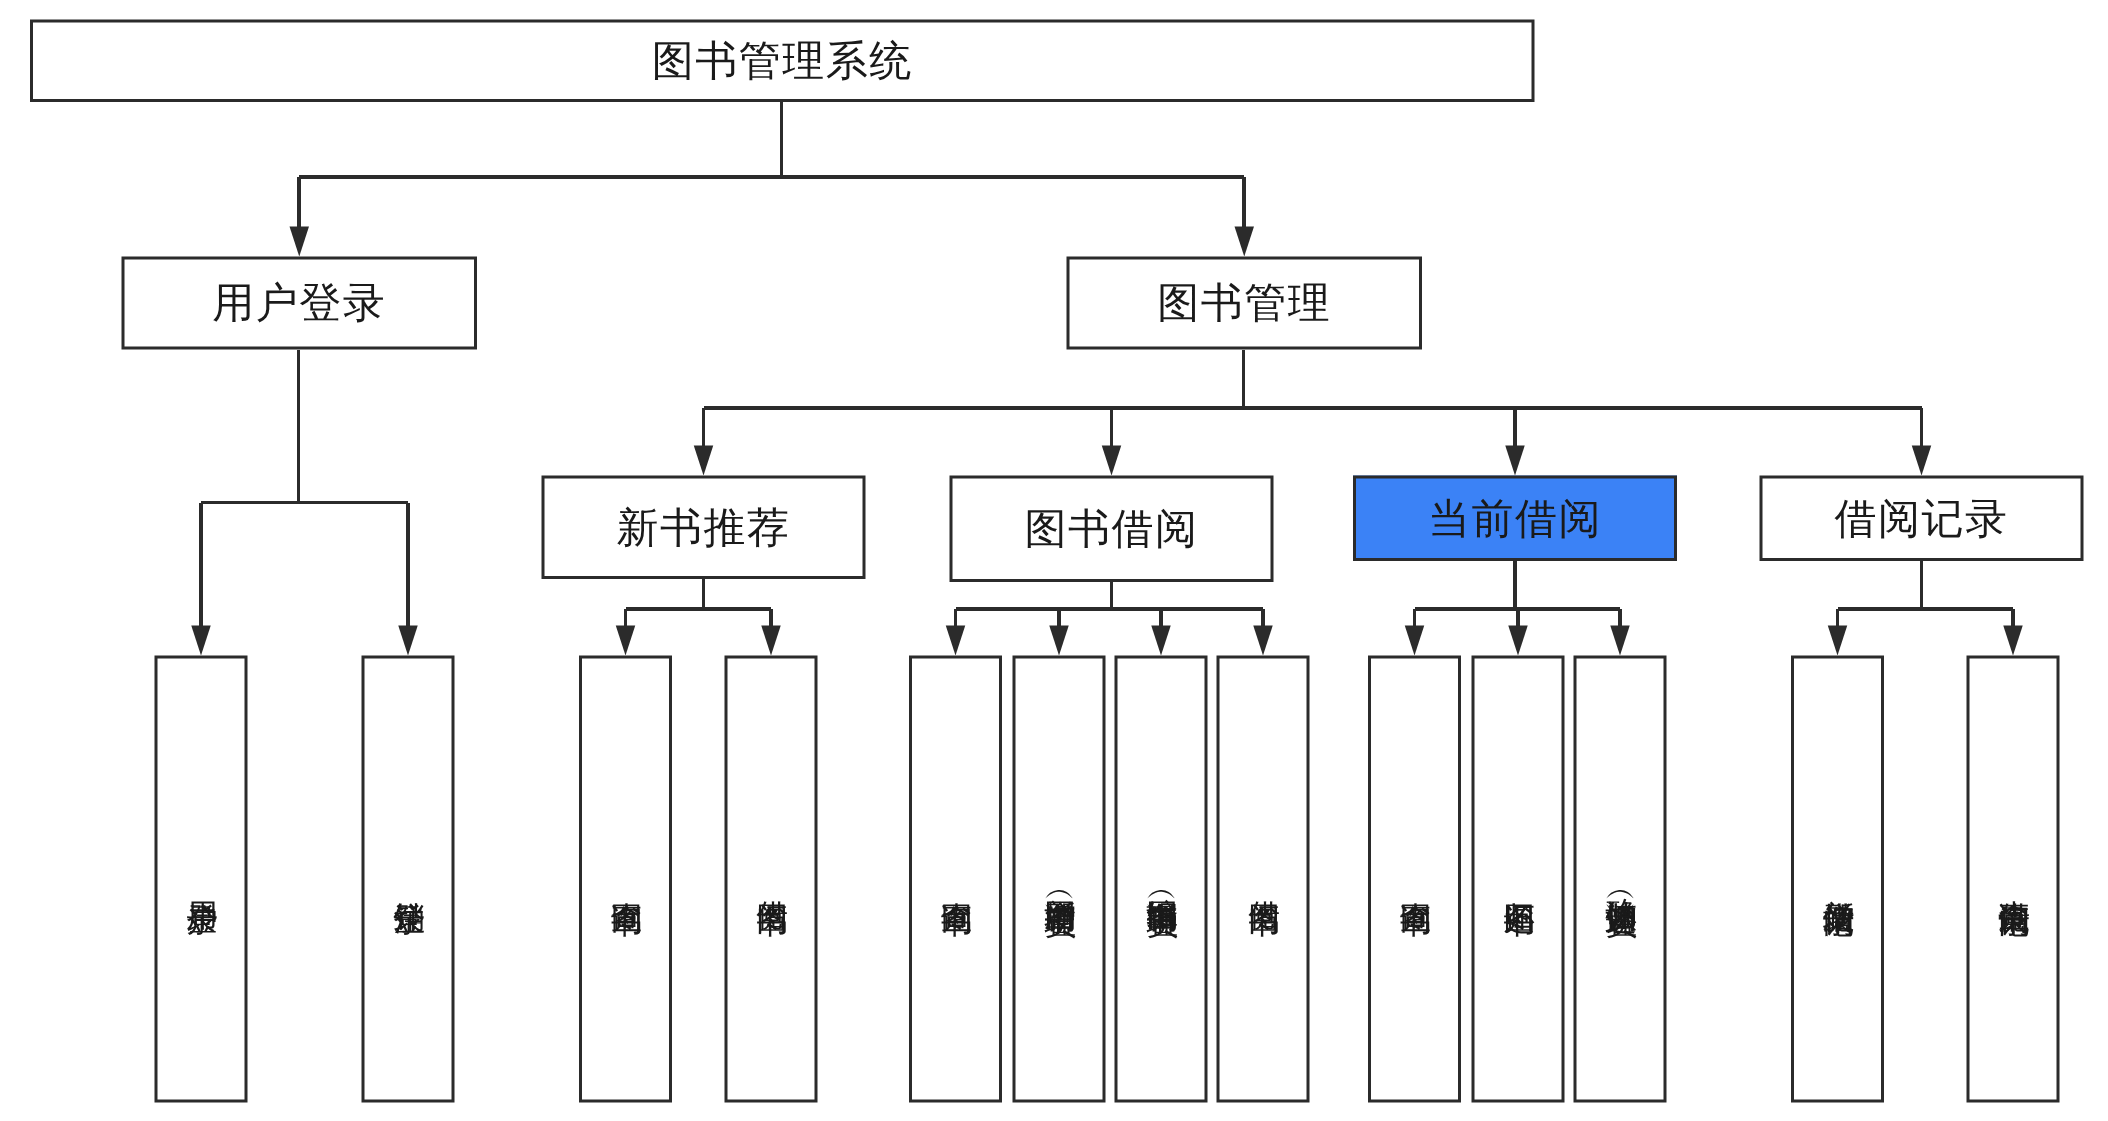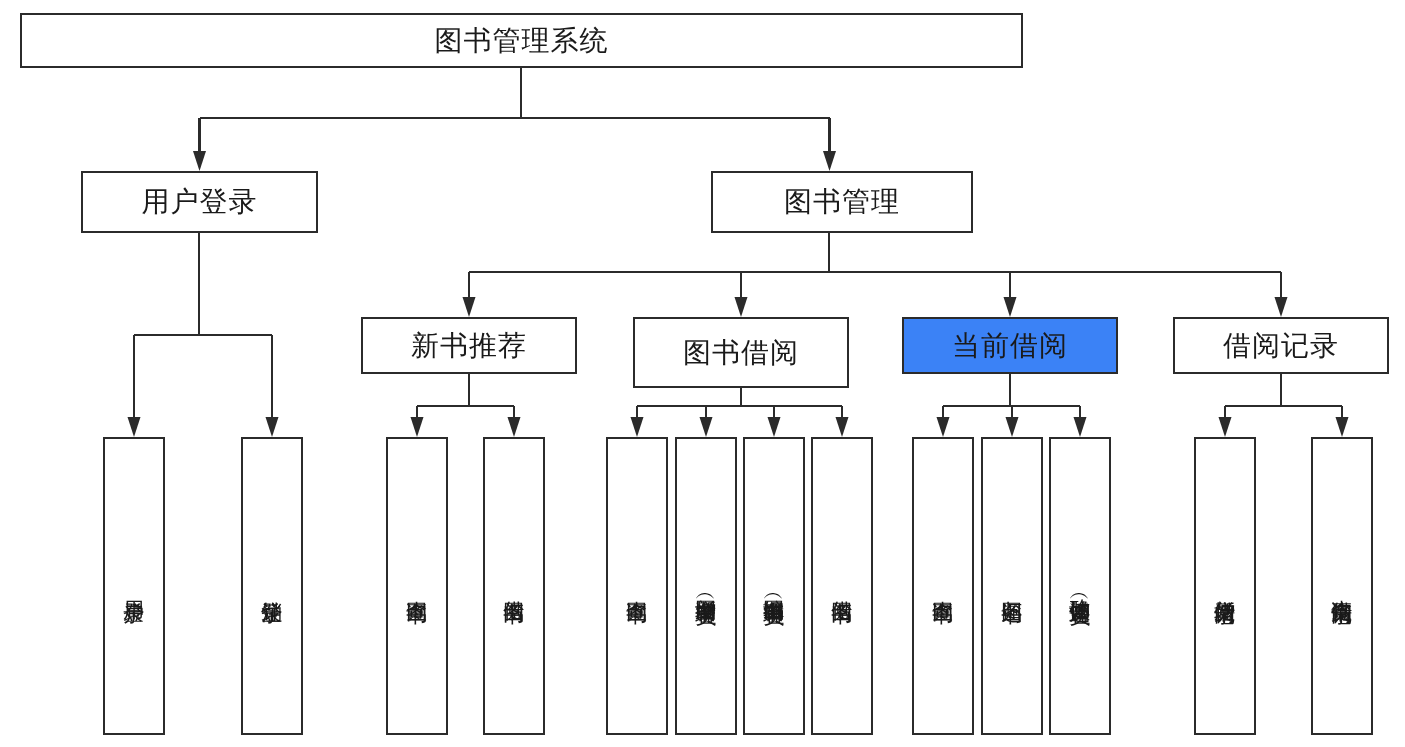--- a/index.html
+++ b/index.html
@@ -127,24 +127,24 @@
       <polygon points="1335.5,417 1348.5,417 1342,437" fill="#2b2b2b"></polygon>
     </svg>
 
   <div id="nodes-layer">
       <div class="node horizontal" style="left: 20px; top: 13px; width: 1003px; height: 55px; border-color: rgb(43, 43, 43); background: rgb(255, 255, 255);">
         <span class="node-label">图书管理系统</span>
       </div>
       <div class="node horizontal" style="left: 81px; top: 171px; width: 237px; height: 62px; border-color: rgb(43, 43, 43); background: rgb(255, 255, 255);">
         <span class="node-label">用户登录</span>
       </div>
-      <div class="node horizontal" style="left: 711px; top: 171px; width: 262px; height: 62px; border-color: rgb(43, 43, 43); background: rgb(255, 255, 255);">
+      <div class="node horizontal" style="left: 711px; top: 171px; width: 237px; height: 62px; border-color: rgb(43, 43, 43); background: rgb(255, 255, 255);">
         <span class="node-label">图书管理</span>
       </div>
-      <div class="node horizontal" style="left: 361px; top: 317px; width: 216px; height: 57px; border-color: rgb(43, 43, 43); background: rgb(255, 255, 255);">
+      <div class="node horizontal" style="left: 361px; top: 317px; width: 216px; height: 69px; border-color: rgb(43, 43, 43); background: rgb(255, 255, 255);">
         <span class="node-label">新书推荐</span>
       </div>
       <div class="node horizontal" style="left: 633px; top: 317px; width: 216px; height: 71px; border-color: rgb(43, 43, 43); background: rgb(255, 255, 255);">
         <span class="node-label">图书借阅</span>
       </div>
       <div class="node horizontal" style="left: 902px; top: 317px; width: 216px; height: 57px; border-color: rgb(43, 43, 43); background: #3b82f6;">
         <span class="node-label">当前借阅</span>
       </div>
       <div class="node horizontal" style="left: 1173px; top: 317px; width: 216px; height: 57px; border-color: rgb(43, 43, 43); background: rgb(255, 255, 255);">
         <span class="node-label">借阅记录</span>

